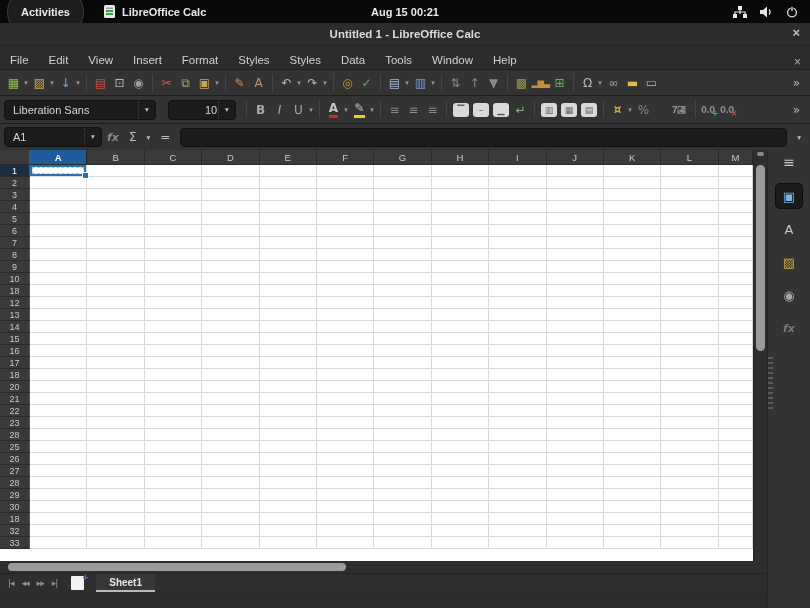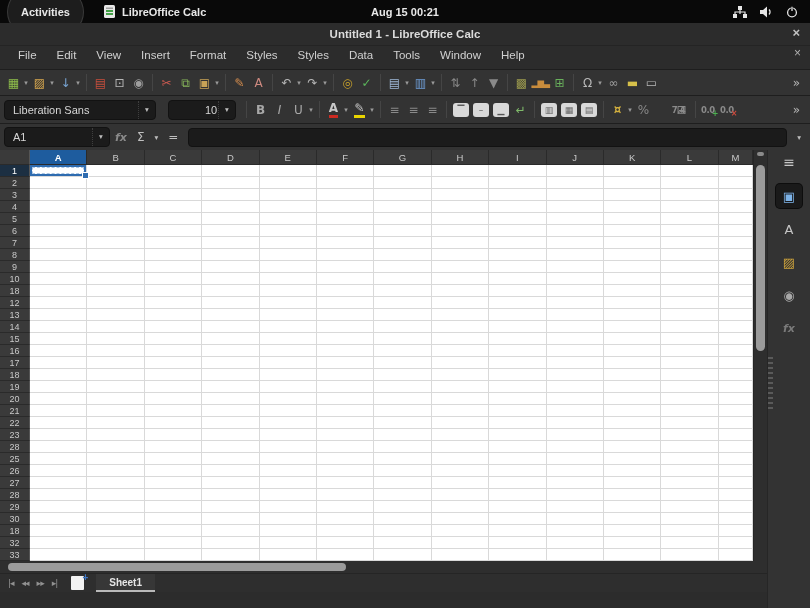--- a/index.html
+++ b/index.html
@@ -12,21 +12,21 @@
   .app-ind { display:flex; align-items:center; gap:6px; margin-left:20px; cursor:pointer; }
   .clock { position:absolute; left:50%; transform:translateX(-50%); cursor:pointer; }
   .tray { margin-left:auto; margin-right:12px; display:flex; gap:13px; align-items:center; cursor:pointer; }
   .tray svg { display:block; }
 
   
   .titlebar { height:23px; background:#2c2c2c; border-bottom:1px solid #242424; display:flex; align-items:center; justify-content:center; position:relative; font-size:11.5px; font-weight:bold; color:#dcdcdc; }
   .win-close { position:absolute; right:10px; top:3px; color:#c2c2c2; font-size:13px; cursor:pointer; line-height:1; }
 
   
-  .menubar { height:23px; background:#2c2c2c; display:flex; align-items:flex-start; font-size:11.5px; color:#d0d0d0; padding-left:8px; }
+  .menubar { height:23px; background:#2c2c2c; display:flex; align-items:flex-end; font-size:11.5px; color:#d0d0d0; padding-left:0; }
   .menu-item { padding:3px 10px; cursor:pointer; border-radius:3px; }
   .doc-close { margin-left:auto; margin-right:9px; color:#b0b0b0; font-size:12px; cursor:pointer; }
 
   
   .toolbar { background:#333333; border-top:1px solid #1e1e1e; display:flex; align-items:center; padding:0 4px; }
   #toolbar1 { height:26px; }
   #toolbar2 { height:28px; }
   .tb-icon { width:19px; height:19px; display:flex; align-items:center; justify-content:center; font-size:12px; border-radius:3px; cursor:pointer; flex:none; font-family:"DejaVu Sans", sans-serif; }
   .tb-icon.boxed { width:16px; height:14px; background:#d9d9d9; font-size:9px; margin:0 2px; }
   .tb-icon.small-glyph { font-size:8.5px; font-weight:bold; letter-spacing:-0.5px; }
@@ -37,21 +37,21 @@
   .ml-auto { margin-left:auto; }
 
   .combo { background:#1b1b1b; border:1px solid #121212; border-radius:4px; height:20px; display:flex; align-items:center; font-size:11px; color:#d6d6d6; cursor:text; flex:none; }
   .combo .val { padding:0 8px; flex:1; white-space:nowrap; overflow:hidden; }
   .combo .arrow { width:17px; text-align:center; font-size:7.5px; color:#bdbdbd; border-left:1px dotted #3f3f3f; line-height:18px; cursor:pointer; font-family:"DejaVu Sans", sans-serif; }
   .font-combo { width:152px; margin-right:6px; }
   .size-combo { width:68px; margin:0 6px;padding-left:28px; }
 
   
   .formula-row { height:27px; background:#333333; border-top:1px solid #1e1e1e; display:flex; align-items:center; padding:0 4px; }
-  .namebox { width:106px; }
+  .namebox { width:98px; }
   .fb-icon { color:#c0c0c0; font-size:12px; padding:0 5px; cursor:pointer; font-family:"DejaVu Sans", sans-serif; }
   .fb-fx { color:#8a8a8a; font-style:italic; font-weight:bold; font-size:11px; }
   .formula-input { flex:1; height:19px; background:#1b1b1b; border:1px solid #121212; border-radius:4px; margin:0 5px; color:#e0e0e0; font-size:11px; padding:0 5px; outline:none; }
   .fb-expand { color:#bdbdbd; font-size:7.5px; padding:0 5px; cursor:pointer; font-family:"DejaVu Sans", sans-serif; }
 
   
   .main { display:flex; height:469px; }
   .left-col { width:767px; display:flex; flex-direction:column; }
 
   .grid-wrap { display:flex; height:411px; }
@@ -658,36 +658,20 @@
             <div class="cell"></div>
             <div class="cell"></div>
             <div class="cell"></div>
             <div class="cell"></div>
             <div class="cell"></div>
             <div class="cell"></div>
             <div class="cell"></div>
             <div class="cell partial"></div>
           </div>
           <div class="grow">
-            <div class="row-h">19</div>
-            <div class="cell"></div>
-            <div class="cell"></div>
-            <div class="cell"></div>
-            <div class="cell"></div>
-            <div class="cell"></div>
-            <div class="cell"></div>
-            <div class="cell"></div>
-            <div class="cell"></div>
-            <div class="cell"></div>
-            <div class="cell"></div>
-            <div class="cell"></div>
-            <div class="cell"></div>
-            <div class="cell partial"></div>
-          </div>
-          <div class="grow">
             <div class="row-h">20</div>
             <div class="cell"></div>
             <div class="cell"></div>
             <div class="cell"></div>
             <div class="cell"></div>
             <div class="cell"></div>
             <div class="cell"></div>
             <div class="cell"></div>
             <div class="cell"></div>
             <div class="cell"></div>

